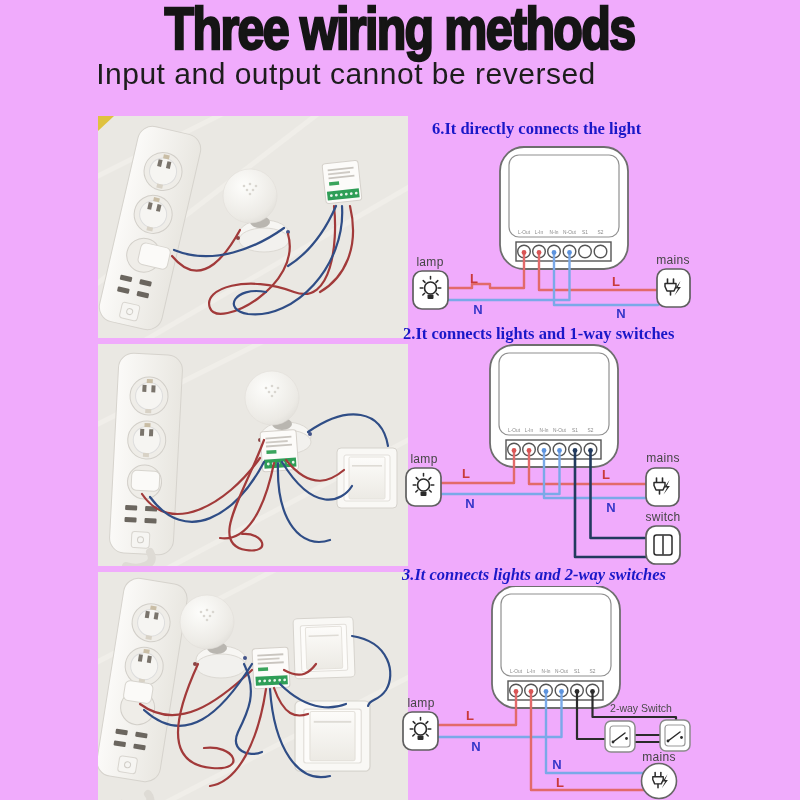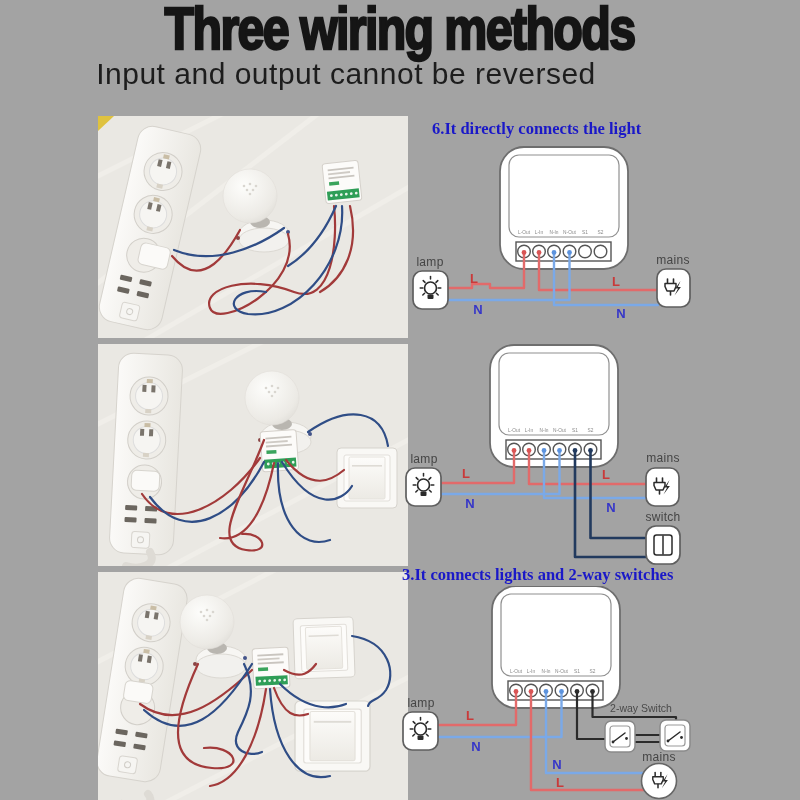--- a/index.html
+++ b/index.html
@@ -1,36 +1,36 @@
 <!DOCTYPE html>
 <html><head>
 <meta charset="utf-8">
 <style>
   html,body{margin:0;padding:0;background:#fff;}
-  #canvas{position:relative;width:800px;height:800px;background:#a3a3a3;overflow:hidden;
+  #canvas{position:relative;width:800px;height:800px;background:#f0abfc;overflow:hidden;
           font-family:"Liberation Sans",sans-serif;}
   
   .title-wrap{position:absolute;left:0;top:0;width:800px;text-align:center;}
   .title{display:inline-block;margin:0;font-size:59px;line-height:1.0;font-weight:bold;
          color:#151515;-webkit-text-stroke:2.4px #151515;letter-spacing:-2px;
          transform:scaleX(.82);transform-origin:50% 0;white-space:nowrap;}
   .subtitle{position:absolute;left:0;top:57px;width:692px;text-align:center;
             font-size:30px;color:#1d1d1d;letter-spacing:.5px;}
   
   .photo{position:absolute;left:98px;width:310px;background:#eae8e3;}
   .photo svg{display:block;}
   #photo1{top:116px;height:222px;}
   #photo2{top:344px;height:222px;}
   #photo3{top:572px;height:228px;}
   
   .dh{position:absolute;font-family:"Liberation Serif",serif;font-weight:bold;
       font-size:16.5px;color:#1a18c8;white-space:nowrap;}
   #dh1{left:432px;top:119px;}
   #dh2{left:403px;top:324px;}
-  #dh3{left:402px;top:565px;}
+  #dh3{left:402px;top:565px;font-style:italic;}
   .dsvg{position:absolute;}
   
   text{font-family:"Liberation Sans",sans-serif;}
   .devlabel{font-size:12px;fill:#454545;letter-spacing:.3px;}
   .smalllabel{font-size:10.5px;fill:#4a4a4a;}
   .termlabel{font-size:4.8px;fill:#8a8a8a;}
   .llab{font-size:13px;font-weight:bold;fill:#c93a3a;}
   .nlab{font-size:13px;font-weight:bold;fill:#3636c8;}
 </style>
 </head>
@@ -267,20 +267,21 @@
         <path d="M182 112 C212 142 238 136 248 132" stroke="#2f4d86" stroke-width="2.2"></path>
         <path d="M254 64 C292 70 298 102 288 118 C280 130 272 126 270 134" stroke="#2f4d86" stroke-width="2.2"></path>
         <path d="M176 116 C186 144 198 146 210 142" stroke="#a23a3a" stroke-width="2.2"></path>
         <path d="M168 117 C160 170 140 210 112 214" stroke="#a23a3a" stroke-width="2.2"></path>
         <path d="M172 117 C176 176 200 212 232 204" stroke="#2f4d86" stroke-width="2.2"></path>
       </g>
     </svg>
   </div>
 
   <div class="dh" id="dh1">6.It directly connects the light</div>
+  <div class="dh" id="dh2">2.It connects lights and 1-way switches</div>
   <div class="dh" id="dh3">3.It connects lights and 2-way switches</div>
 
   <svg class="dsvg" style="left:398px;top:140px" width="402" height="190" viewBox="398 140 402 190">
     <use href="#g-module" transform="translate(500,147)"></use>
     <g fill="none" stroke-linejoin="round" stroke-linecap="round">
       <path d="M448 288 H472 V284 H490 V288 H524 V253.5" stroke="#e26a6a" stroke-width="2.4"></path>
       <path d="M539 253.5 V290 H658" stroke="#e26a6a" stroke-width="2.4"></path>
       <path d="M448 300 H569.5 V253.5" stroke="#7aa9e8" stroke-width="2.4"></path>
       <path d="M554 253.5 V305 H658" stroke="#7aa9e8" stroke-width="2.4"></path>
     </g>

